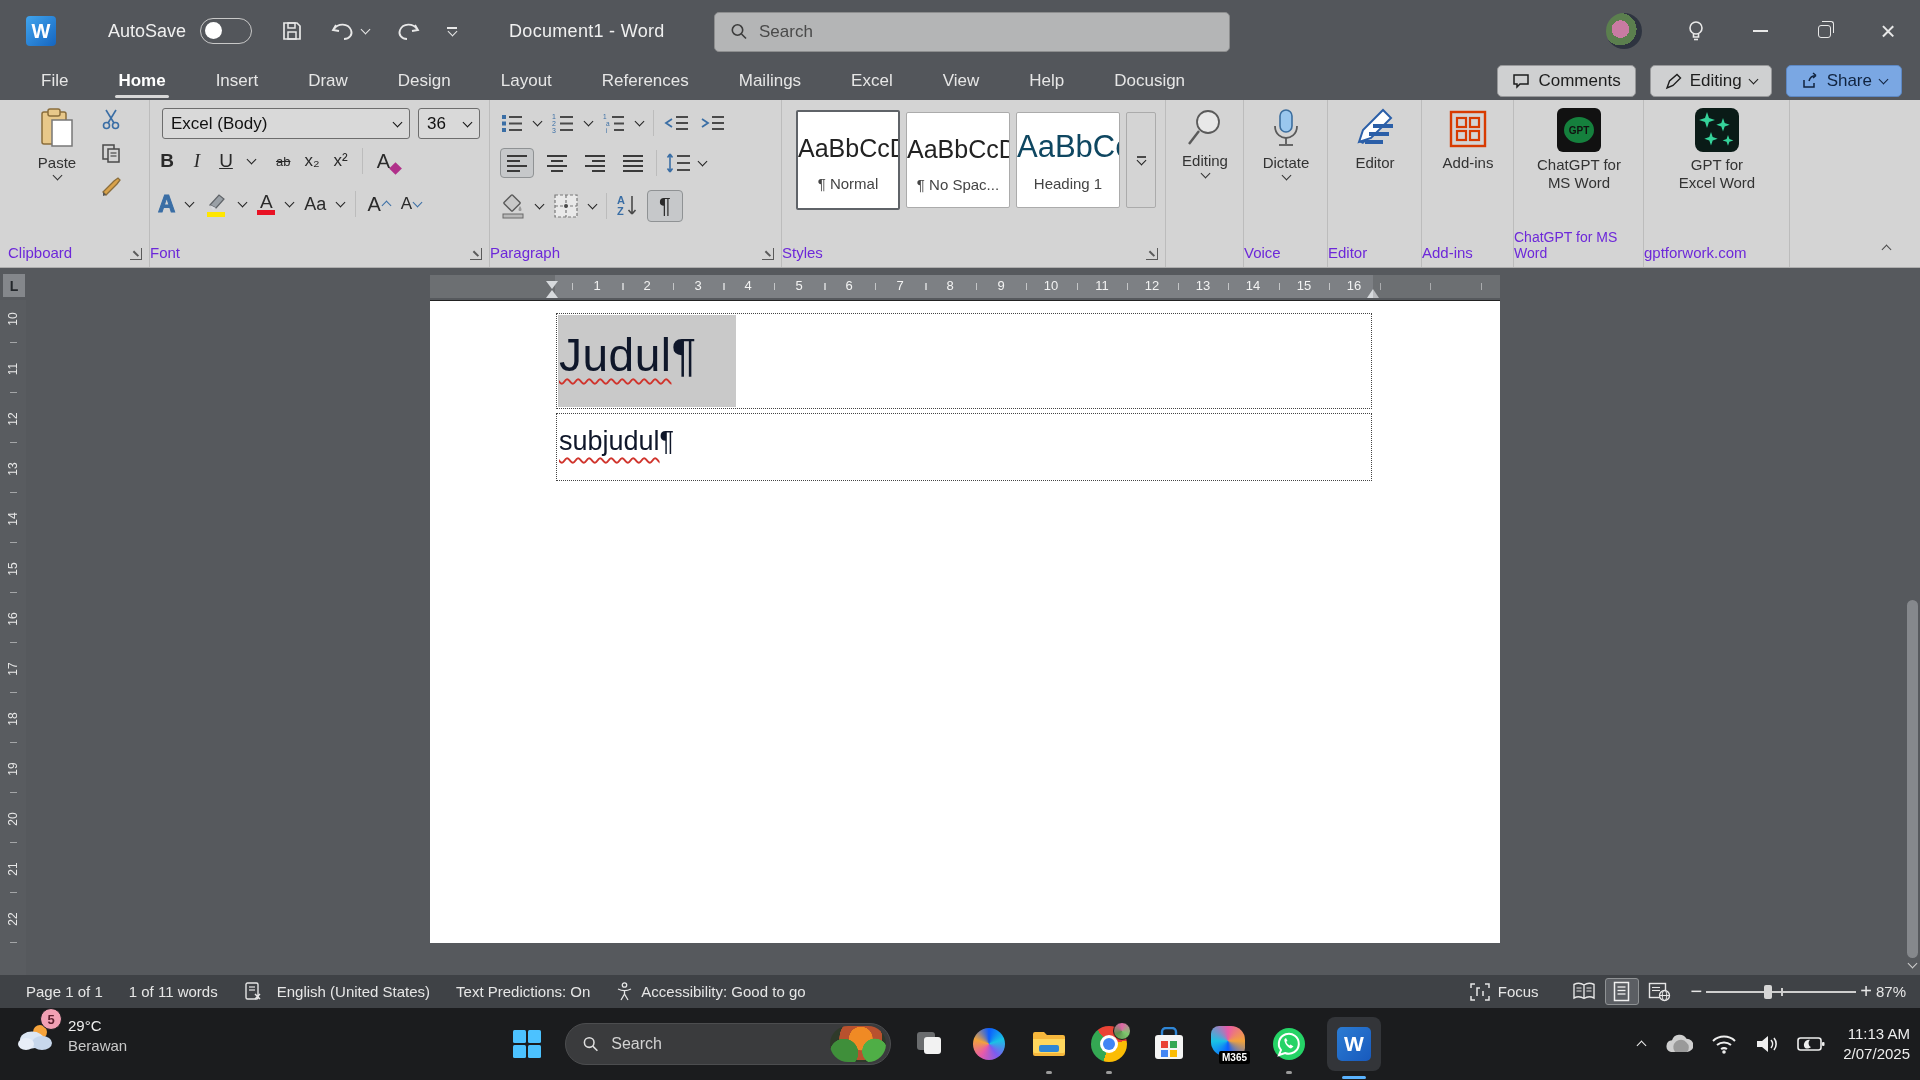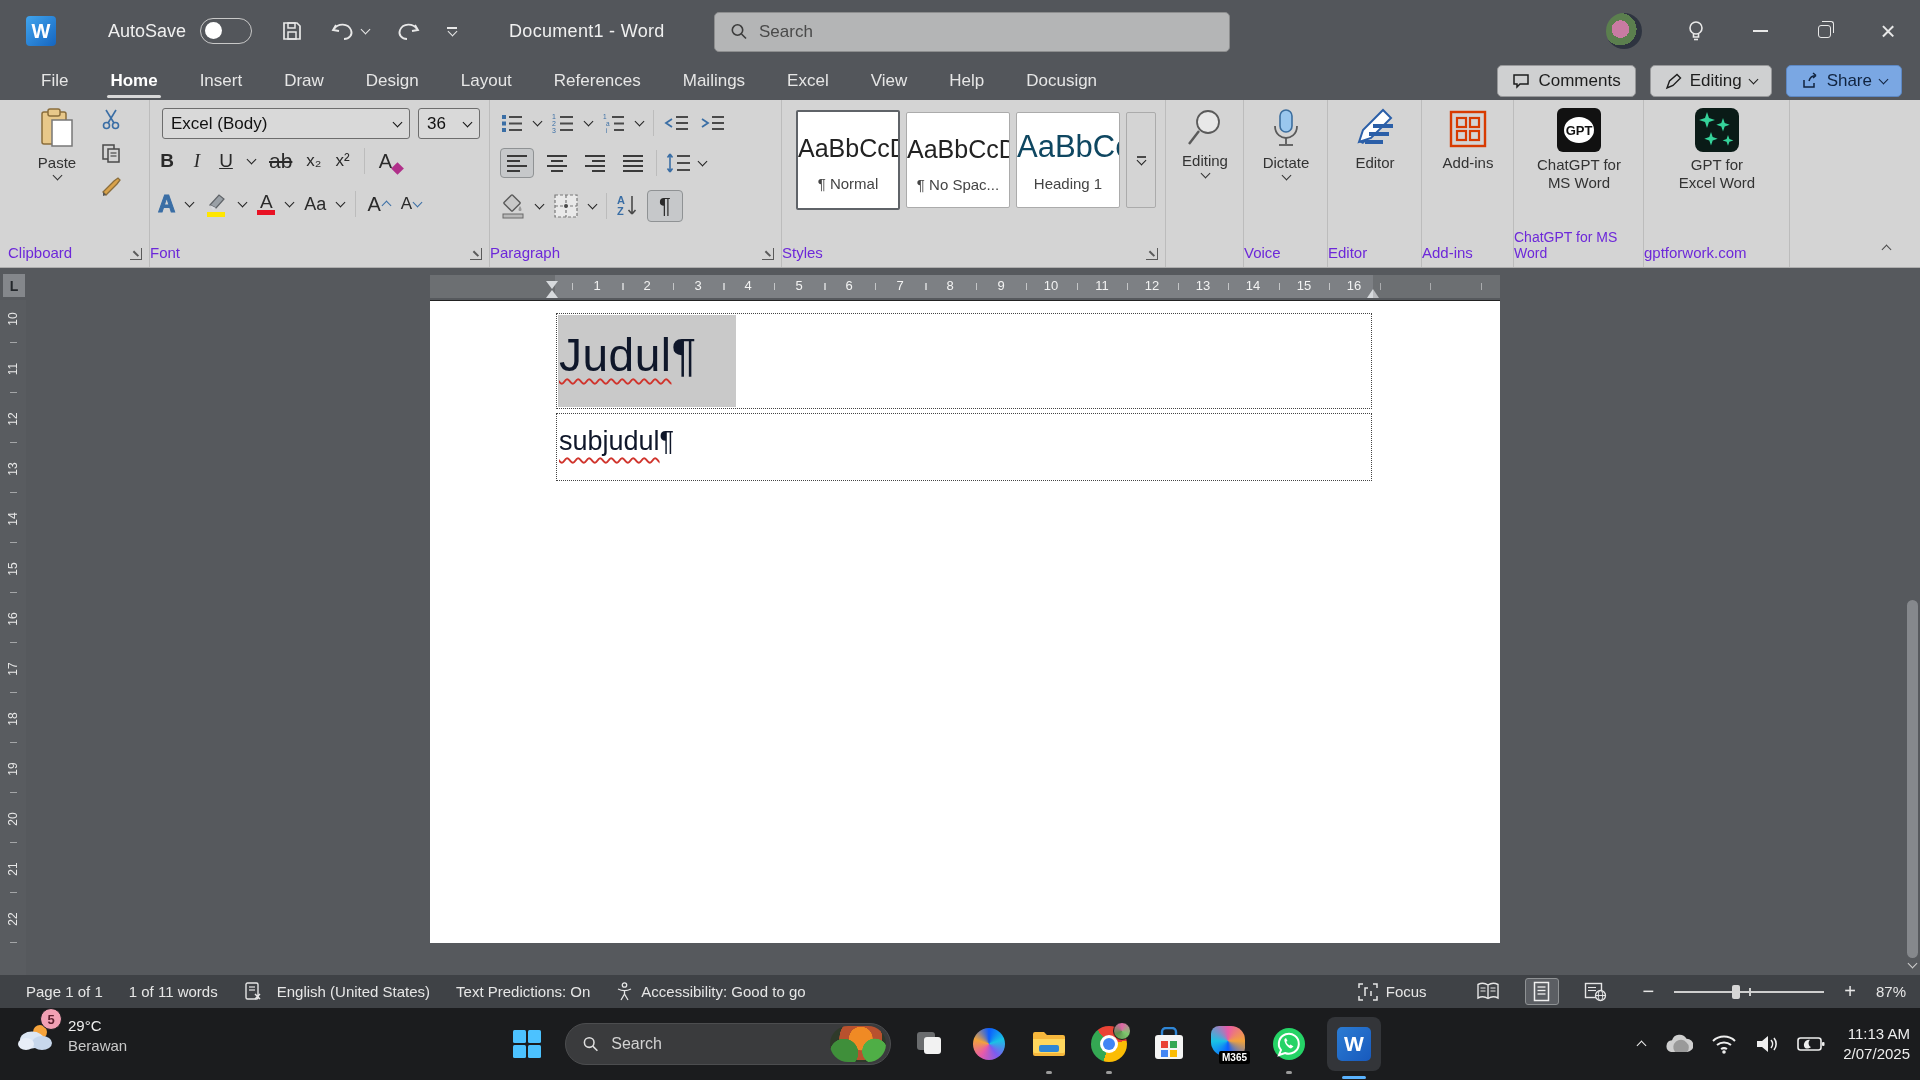--- a/index.html
+++ b/index.html
@@ -25,21 +25,21 @@
   .tb-right { position:absolute; right:0; top:0; height:62px; display:flex; align-items:center; gap:0; }
   .avatar { width:36px; height:36px; border-radius:50%; background:radial-gradient(circle at 40% 45%,#c97ba2 0 30%,#5b7f4e 30% 55%,#2e3440 55% 100%); margin-right:22px; }
   .wc { width:64px; height:62px; display:flex; align-items:center; justify-content:center; color:#e8e8e8; }
   .minbar { width:15px; height:2px; background:#e8e8e8; }
   .restore-box { width:13px; height:13px; border:1.6px solid #e8e8e8; border-radius:3px; position:relative; }
   .restore-box:before { content:""; position:absolute; left:3px; top:-5px; width:11px; height:11px; border-top:1.6px solid #e8e8e8; border-right:1.6px solid #e8e8e8; border-radius:0 3px 0 0; }
   .closex { font-size:26px; font-weight:300; }
 
   
   .tabsrow { position:absolute; left:0; top:62px; width:1920px; height:38px; background:#53565b; color:#e6e6e6; }
-  .tabs { position:absolute; left:24px; top:0; display:flex; height:38px; align-items:flex-start; gap:8px; }
+  .tabs { position:absolute; left:24px; top:0; display:flex; height:38px; align-items:flex-start; gap:16px; }
   .tab { padding:0 17px; font-size:17px; height:38px; display:flex; align-items:center; position:relative; }
   .tab.active { font-weight:bold; color:#fff; }
   .tab.active:after { content:""; position:absolute; left:14px; right:14px; bottom:2px; height:3px; border-radius:2px; background:#d8d8d8; }
   .pills { position:absolute; right:18px; top:3px; display:flex; gap:14px; }
   .pill { height:32px; border-radius:5px; background:#cfd0d1; border:1px solid #97989a; color:#1d1d1d; display:flex; align-items:center; gap:8px; padding:0 14px; font-size:17px; }
   .pill.share { background:#7aa7e3; border-color:#5d88c4; color:#10233f; }
 
   
   .ribbon { position:absolute; left:0; top:100px; width:1920px; height:168px; background:#d4d4d4; color:#222; border-bottom:1px solid #aeaeae; }
   .grp { position:absolute; top:0; height:167px; border-right:1px solid #bcbcbc; }
@@ -78,21 +78,21 @@
   .title-line { font-size:46px; padding-top:14px; letter-spacing:.5px; }
   .sub-line { font-size:27px; padding-top:12px; }
   .squig { text-decoration:underline wavy #d0342c 1.5px; text-underline-offset:7px; }
   .vscroll { position:absolute; right:2px; top:0; width:14px; height:707px; }
   .vthumb { position:absolute; right:0; top:332px; width:11px; height:358px; background:#85888c; border-radius:6px; }
   .vscroll .chev { color:#cfcfcf; position:absolute; right:2px; bottom:8px; }
 
   
   .statusbar { position:absolute; left:0; top:975px; width:1920px; height:33px; background:#3f4246; color:#e6e6e6; font-size:15px; display:flex; align-items:center; }
   .statusbar .sbitem { margin-left:26px; display:flex; align-items:center; gap:8px; }
-  .sb-right { position:absolute; right:14px; top:0; height:33px; display:flex; align-items:center; gap:20px; }
+  .sb-right { position:absolute; right:14px; top:0; height:33px; display:flex; align-items:center; gap:4px; }
   .viewbtn { width:34px; height:27px; display:flex; align-items:center; justify-content:center; border-radius:3px; }
   .viewbtn.sel { background:#5b5e63; }
   .zoomtrack { width:150px; height:2px; background:#cfcfcf; position:relative; }
   .zoomthumb { position:absolute; left:58px; top:-6px; width:8px; height:14px; background:#d6d6d6; border-radius:2px; }
   .zoomtick { position:absolute; left:75px; top:-3px; width:1.5px; height:8px; background:#cfcfcf; }
 
   
   .taskbar { position:absolute; left:0; top:1008px; width:1920px; height:72px; background:#1b1c1e; color:#eee; }
   .weather { position:absolute; left:14px; top:8px; display:flex; align-items:center; gap:10px; }
   .wbadge { position:absolute; left:26px; top:-8px; width:22px; height:22px; border-radius:50%; background:#f2a0b4; color:#5d1f2e; font-size:13px; font-weight:bold; display:flex; align-items:center; justify-content:center; border:1px solid #1b1c1e; }
@@ -265,21 +265,21 @@
     </div>
     <div class="combo" style="position:absolute;left:268px;top:8px;width:62px;height:31px;">
       <span>36</span>
         <span class="chev"></span>
     </div>
     <div style="position:absolute;left:8px;top:48px;display:flex;align-items:center;gap:14px;font-size:19px;">
       <span class="rbtn" style="font-weight:bold;width:18px;">B</span>
       <span class="rbtn" style="font-style:italic;font-family:'Liberation Serif',serif;width:14px;">I</span>
       <span class="rbtn" style="text-decoration:underline;width:16px;">U</span>
       <span class="chev"></span>
-      <span class="rbtn" style="text-decoration:line-through;font-size:21px;">ab</span>
+      <span class="rbtn" style="text-decoration:line-through;font-size:13px;margin-left:7px;">ab</span>
       <span class="rbtn" style="font-size:17px;">x₂</span>
       <span class="rbtn" style="font-size:17px;">x²</span>
       <span style="width:1px;height:26px;background:#bcbcbc;"></span>
       <span class="rbtn" style="font-size:20px;position:relative;">
           <span>A</span>
           <span style="position:absolute;right:-10px;bottom:0;width:9px;height:9px;background:#b0308a;transform:rotate(45deg);"></span>
         </span>
     </div>
     <div style="position:absolute;left:8px;top:90px;display:flex;align-items:center;gap:11px;">
       <span class="rbtn" style="font-size:24px;font-weight:bold;color:#3a6ea5;-webkit-text-stroke:1px #3a6ea5;">A</span>
@@ -514,21 +514,21 @@
           <rect x="23" y="23" width="9" height="9" fill="none" stroke="#d83b01" stroke-width="2.2"></rect>
         </svg>
       <span>Add-ins</span>
     </div>
     <div class="caption">Add-ins</div>
   </div>
 
   <div class="grp" style="left:1514px;width:130px;">
     <div class="bigbtn" style="position:absolute;left:15px;top:8px;width:100px;">
       <div style="width:44px;height:44px;background:#111;border-radius:6px;display:flex;align-items:center;justify-content:center;">
-        <div style="width:30px;height:26px;background:#ffffff;border-radius:50%;display:flex;align-items:center;justify-content:center;font-size:13px;font-weight:bold;color:#111;">GPT</div>
+        <div style="width:30px;height:26px;background:#15803d;border-radius:50%;display:flex;align-items:center;justify-content:center;font-size:10px;font-weight:bold;color:#111;">GPT</div>
       </div>
       <span style="line-height:18px;"><span>ChatGPT for</span><br><span>MS Word</span></span>
     </div>
     <div class="caption" style="font-size:14px;">ChatGPT for MS Word</div>
   </div>
 
   <div class="grp" style="left:1644px;width:146px;border-right:1px solid #bcbcbc;">
     <div class="bigbtn" style="position:absolute;left:28px;top:8px;width:90px;">
       <div style="width:44px;height:44px;background:#0a1b17;border-radius:8px;position:relative;overflow:hidden;">
         <svg width="44" height="44" viewBox="0 0 44 44">

